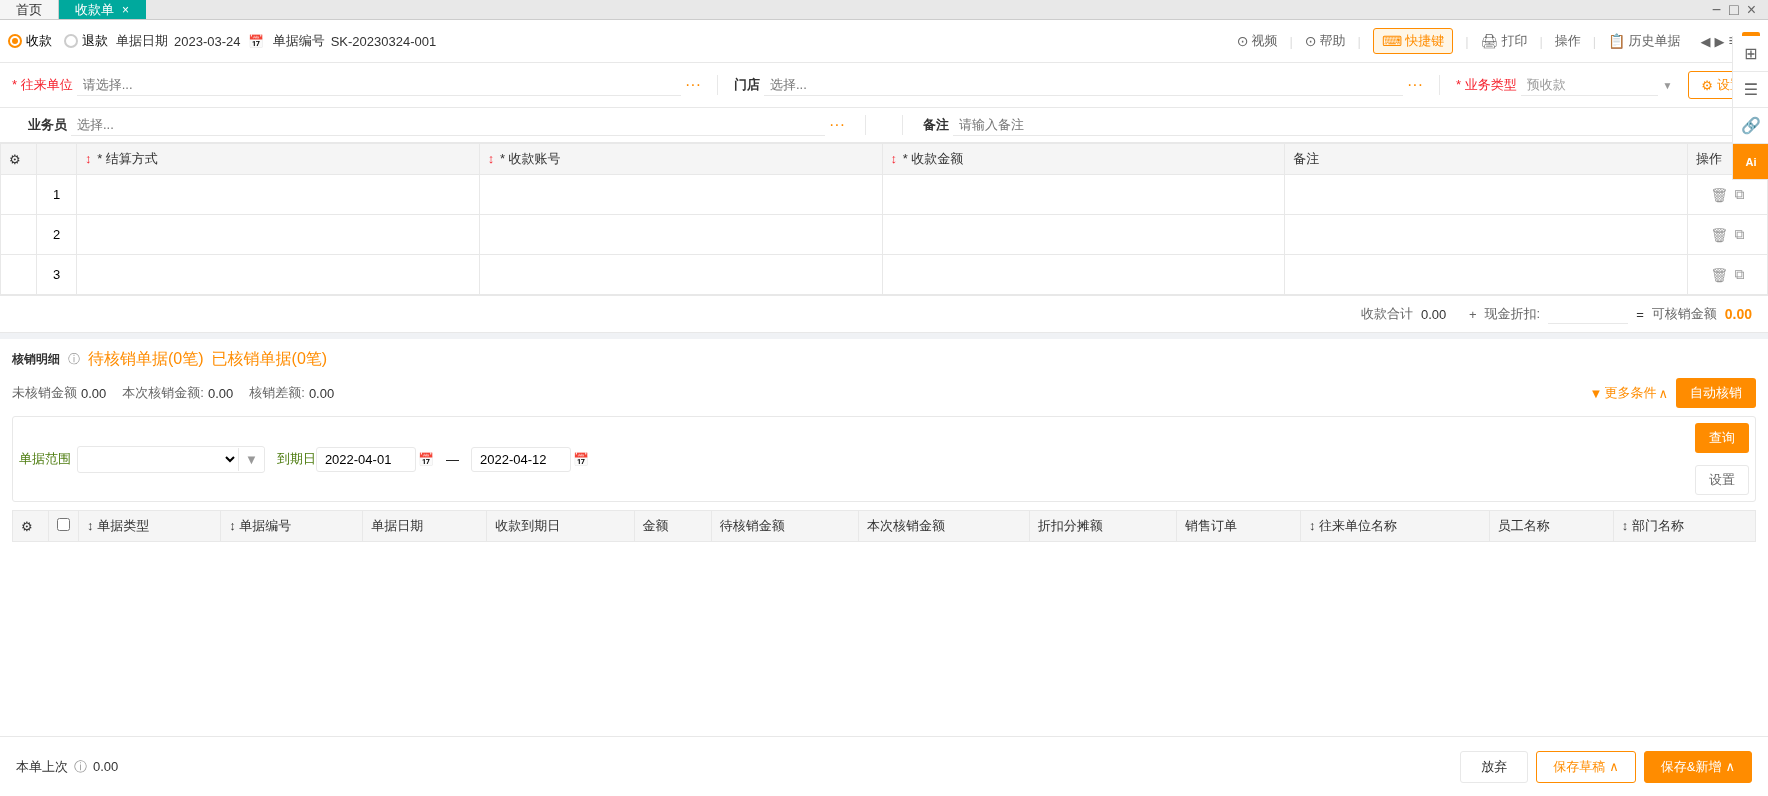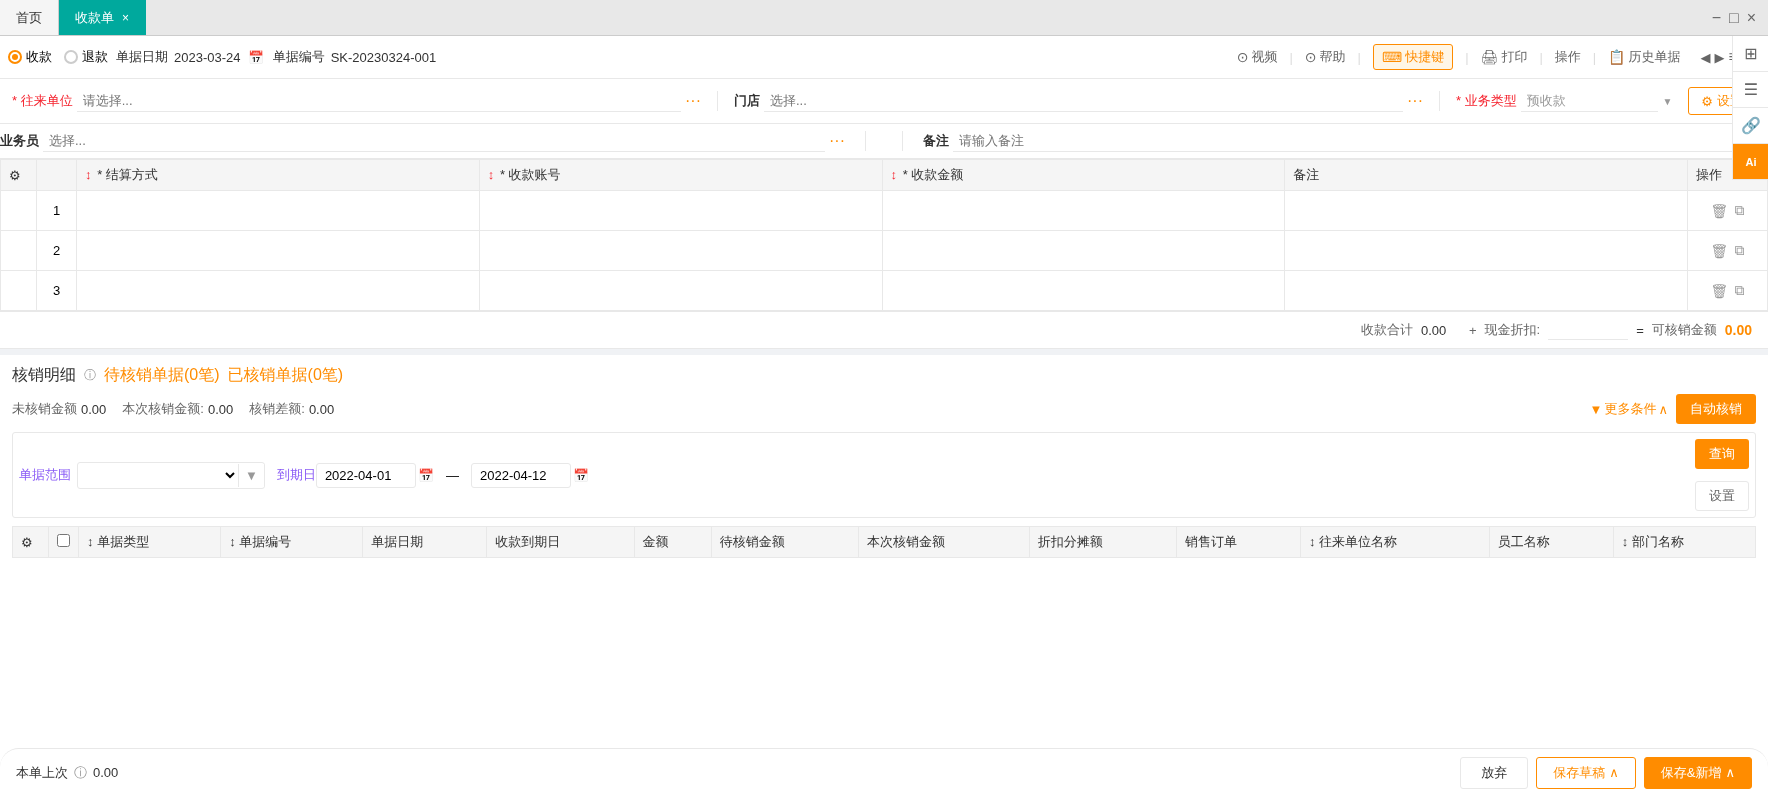--- a/index.html
+++ b/index.html
@@ -2,21 +2,21 @@
 <html><head>
   <meta charset="utf-8">
   <style>
     * { box-sizing: border-box; margin: 0; padding: 0; font-family: 'Microsoft YaHei', Arial, sans-serif; font-size: 13px; }
     body { background: #f0f2f5; width: 1768px; height: 796px; overflow: hidden; }
 
     
     .tab-bar {
       display: flex; align-items: center;
       background: #e8e8e8;
-      height: 36px;
+      height: 20px;
       border-bottom: 1px solid #ccc;
     }
     .tab-home {
       padding: 0 16px; height: 100%; display: flex; align-items: center;
       background: #f5f5f5; color: #333; cursor: pointer; border-right: 1px solid #ccc;
     }
     .tab-active {
       padding: 0 16px; height: 100%; display: flex; align-items: center;
       background: #00a99d; color: #fff; cursor: pointer; border-right: 1px solid #00a99d;
     }
@@ -72,21 +72,21 @@
     .settings-btn {
       background: #fff; border: 1px solid #ff8c00; color: #ff8c00;
       padding: 4px 12px; border-radius: 3px; cursor: pointer;
       display: flex; align-items: center; gap: 4px;
       white-space: nowrap;
     }
 
     
     .form-row2 {
       display: flex; align-items: center;
-      padding: 6px 0;
+      padding: 6px 28px;
       border-bottom: 1px solid #e8e8e8;
       gap: 4px;
       background: #fff;
     }
 
     
     .table-container { flex: 0 0 auto; border-bottom: 1px solid #e8e8e8; }
     .data-table { width: 100%; border-collapse: collapse; }
     .data-table th {
       background: #f5f5f5; border: 1px solid #e8e8e8;
@@ -113,29 +113,29 @@
     }
     .summary-label { color: #666; }
     .summary-value { color: #333; min-width: 40px; }
     .summary-input { border: none; border-bottom: 1px solid #e8e8e8; outline: none; width: 80px; text-align: right; padding: 2px 4px; }
     .summary-equals { color: #333; }
     .summary-result { color: #ff8c00; font-size: 14px; font-weight: bold; }
 
     
     .verify-section { background: #fff; border-top: 6px solid #f0f2f5; padding: 10px 12px 0; flex: 1; display: flex; flex-direction: column; min-height: 0; }
     .verify-header { display: flex; align-items: center; gap: 8px; margin-bottom: 8px; }
-    .verify-title { font-size: 16px; font-weight: normal; color: #333; }
+    .verify-title { font-size: 12px; font-weight: bold; color: #333; }
     .verify-help { color: #999; font-size: 12px; cursor: pointer; }
     .verify-tab { color: #ff8c00; cursor: pointer; font-size: 16px; }
     .verify-stats { display: flex; align-items: center; gap: 16px; margin-bottom: 8px; }
     .stat-item { display: flex; align-items: center; gap: 4px; }
     .stat-label { color: #666; }
     .stat-value { color: #333; }
     .filter-field { display: flex; align-items: center; gap: 6px; }
-    .filter-label { color: #8b5cf6; white-space: nowrap; }
+    .filter-label { color: #4d7c0f; white-space: nowrap; }
     .filter-select-wrap { display: flex; align-items: center; border: 1px solid #e8e8e8; border-radius: 3px; overflow: hidden; }
     .filter-select { border: none; outline: none; padding: 4px 8px; background: transparent; min-width: 160px; }
     .filter-select-arrow { padding: 4px 6px; background: #fff; color: #999; cursor: pointer; border-left: 1px solid #e8e8e8; }
     .filter-date-field { display: flex; align-items: center; }
     .filter-date-input { border: 1px solid #e8e8e8; border-radius: 3px; padding: 4px 8px; outline: none; width: 100px; }
     .filter-date-icon { color: #ff8c00; cursor: pointer; margin-left: 2px; }
     .filter-more { color: #ff8c00; cursor: pointer; display: flex; align-items: center; gap: 2px; }
     .auto-clear-btn {
       background: #ff8c00; color: #fff; border: none; border-radius: 3px;
       padding: 6px 14px; cursor: pointer; white-space: nowrap;
@@ -156,21 +156,21 @@
     .bottom-table th {
       background: #f5f5f5; border: 1px solid #e8e8e8;
       padding: 6px 8px; text-align: left; color: #333; font-weight: normal;
       white-space: nowrap; position: sticky; top: 0;
     }
 
     
     .footer {
       display: flex; align-items: center; justify-content: space-between;
       padding: 22px 16px; border-top: 1px solid #e8e8e8;
-      background: #fff; position: fixed; bottom: 0; left: 0; right: 0; height: 48px; border-radius: 19px;
+      background: #fff; position: fixed; bottom: 0; left: 0; right: 0; height: 60px;
     }
     .footer-left { display: flex; align-items: center; gap: 6px; }
     .footer-info { color: #333; }
     .footer-help { color: #999; cursor: pointer; }
     .footer-right { display: flex; align-items: center; gap: 8px; }
     .btn-abandon { background: #fff; border: 1px solid #e8e8e8; color: #333; padding: 6px 20px; border-radius: 3px; cursor: pointer; }
     .btn-save-draft {
       background: #fff; border: 1px solid #ff8c00; color: #ff8c00;
       padding: 6px 16px; border-radius: 3px; cursor: pointer;
       display: flex; align-items: center; gap: 4px;

